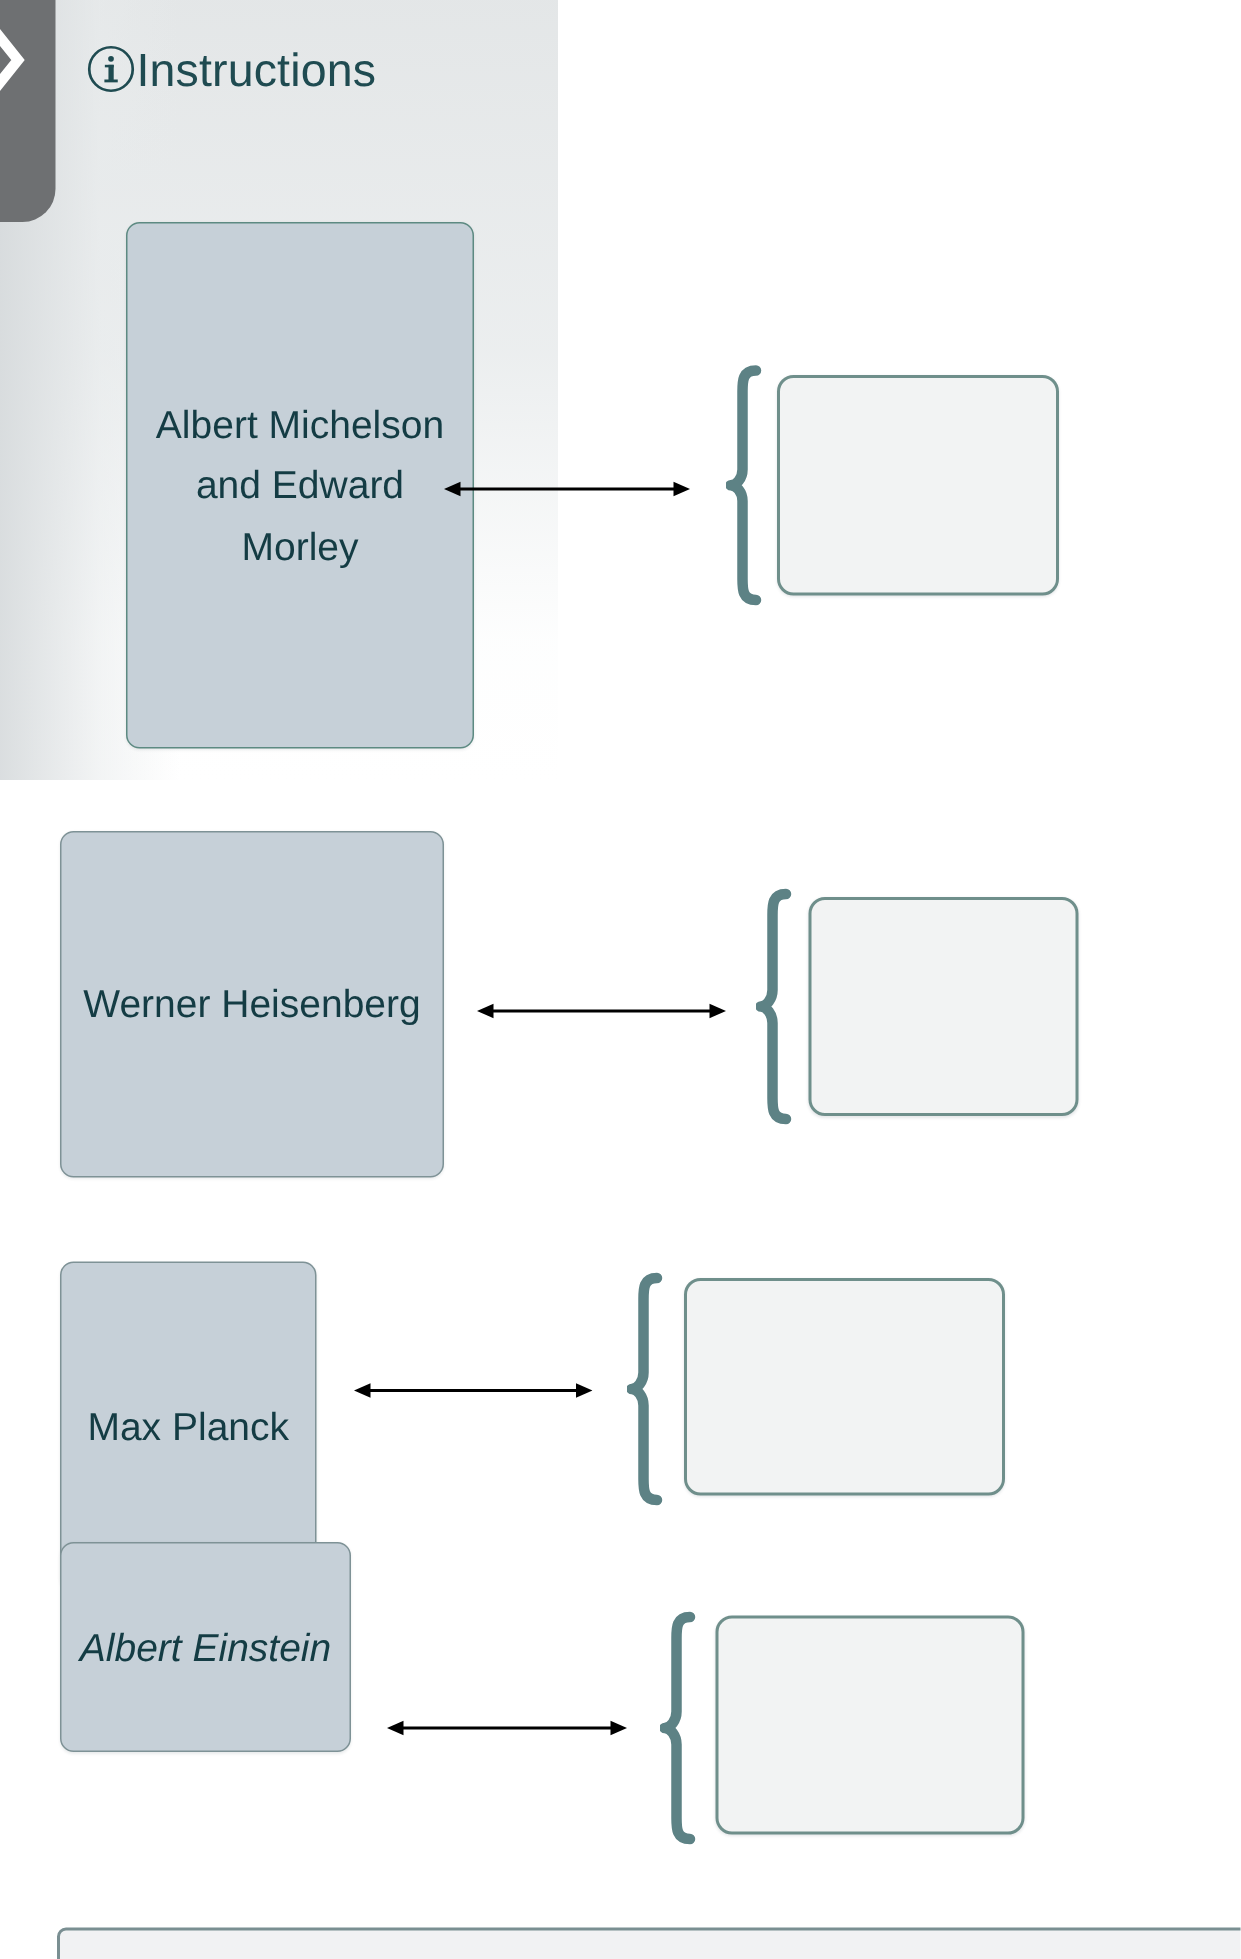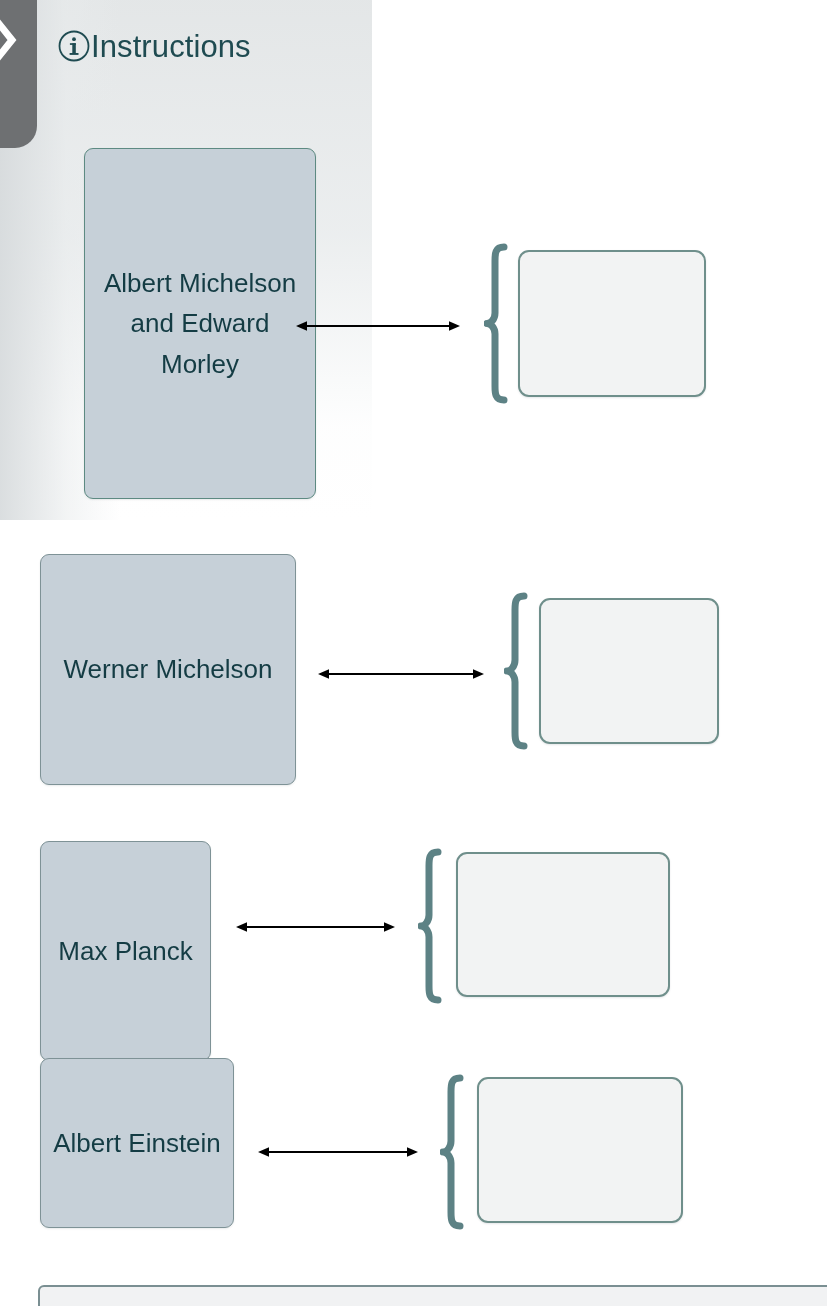--- a/index.html
+++ b/index.html
@@ -191,21 +191,21 @@
   <div class="brace" style="left:484px; top:243px; width:26px; height:161px;">
     <svg width="26" height="161" viewBox="0 0 26 161" aria-hidden="true">
       <path d="M20 4 C11 4 11 11 11 18 L11 70 C11 76 7 80.5 3 80.5 C7 80.5 11 85 11 91 L11 143 C11 150 11 157 20 157" fill="none" stroke="#5d8285" stroke-width="7" stroke-linecap="round" stroke-linejoin="round"></path>
     </svg>
   </div>
 
   <div class="drop-zone teal" style="left:518px; top:250px; width:188px; height:147px;"></div>
 </div>
 
 <div class="match-row" style="left:0; top:0; width:827px; height:0;">
-  <div class="term-card" style="left:40px; top:554px; width:256px; height:231px;">Werner Michelson</div>
+  <div class="term-card" style="left:40px; top:554px; width:256px; height:231px;">Werner Heisenberg</div>
 
   <div class="arrow-wrap" style="left:318px; top:665px; width:166px;">
     <svg width="166" height="18" viewBox="0 0 166 18" aria-hidden="true">
       <line x1="9" y1="9" x2="157" y2="9" stroke="#000000" stroke-width="2.1"></line>
       <polygon points="0,9 11,4.2 11,13.8" fill="#000000"></polygon>
       <polygon points="166,9 155,4.2 155,13.8" fill="#000000"></polygon>
     </svg>
   </div>
 
   <div class="brace" style="left:504px; top:592px; width:26px; height:158px;">
@@ -231,21 +231,21 @@
   <div class="brace" style="left:418px; top:848px; width:26px; height:156px;">
     <svg width="26" height="156" viewBox="0 0 26 156" aria-hidden="true">
       <path d="M20 4 C11 4 11 11 11 18 L11 67 C11 73 7 78 3 78 C7 78 11 83 11 89 L11 138 C11 145 11 152 20 152" fill="none" stroke="#5d8285" stroke-width="7" stroke-linecap="round" stroke-linejoin="round"></path>
     </svg>
   </div>
 
   <div class="drop-zone teal" style="left:456px; top:852px; width:214px; height:145px;"></div>
 </div>
 
 <div class="match-row" style="left:0; top:0; width:827px; height:0;">
-  <div class="term-card" style="left:40px; top:1058px; width:194px; height:170px;">Albert Einstein</div>
+  <div class="term-card" style="left:40px; top:1028px; width:194px; height:140px;font-style:italic;">Albert Einstein</div>
 
   <div class="arrow-wrap" style="left:258px; top:1143px; width:160px;">
     <svg width="160" height="18" viewBox="0 0 160 18" aria-hidden="true">
       <line x1="9" y1="9" x2="151" y2="9" stroke="#000000" stroke-width="2.1"></line>
       <polygon points="0,9 11,4.2 11,13.8" fill="#000000"></polygon>
       <polygon points="160,9 149,4.2 149,13.8" fill="#000000"></polygon>
     </svg>
   </div>
 
   <div class="brace" style="left:440px; top:1074px; width:26px; height:156px;">

